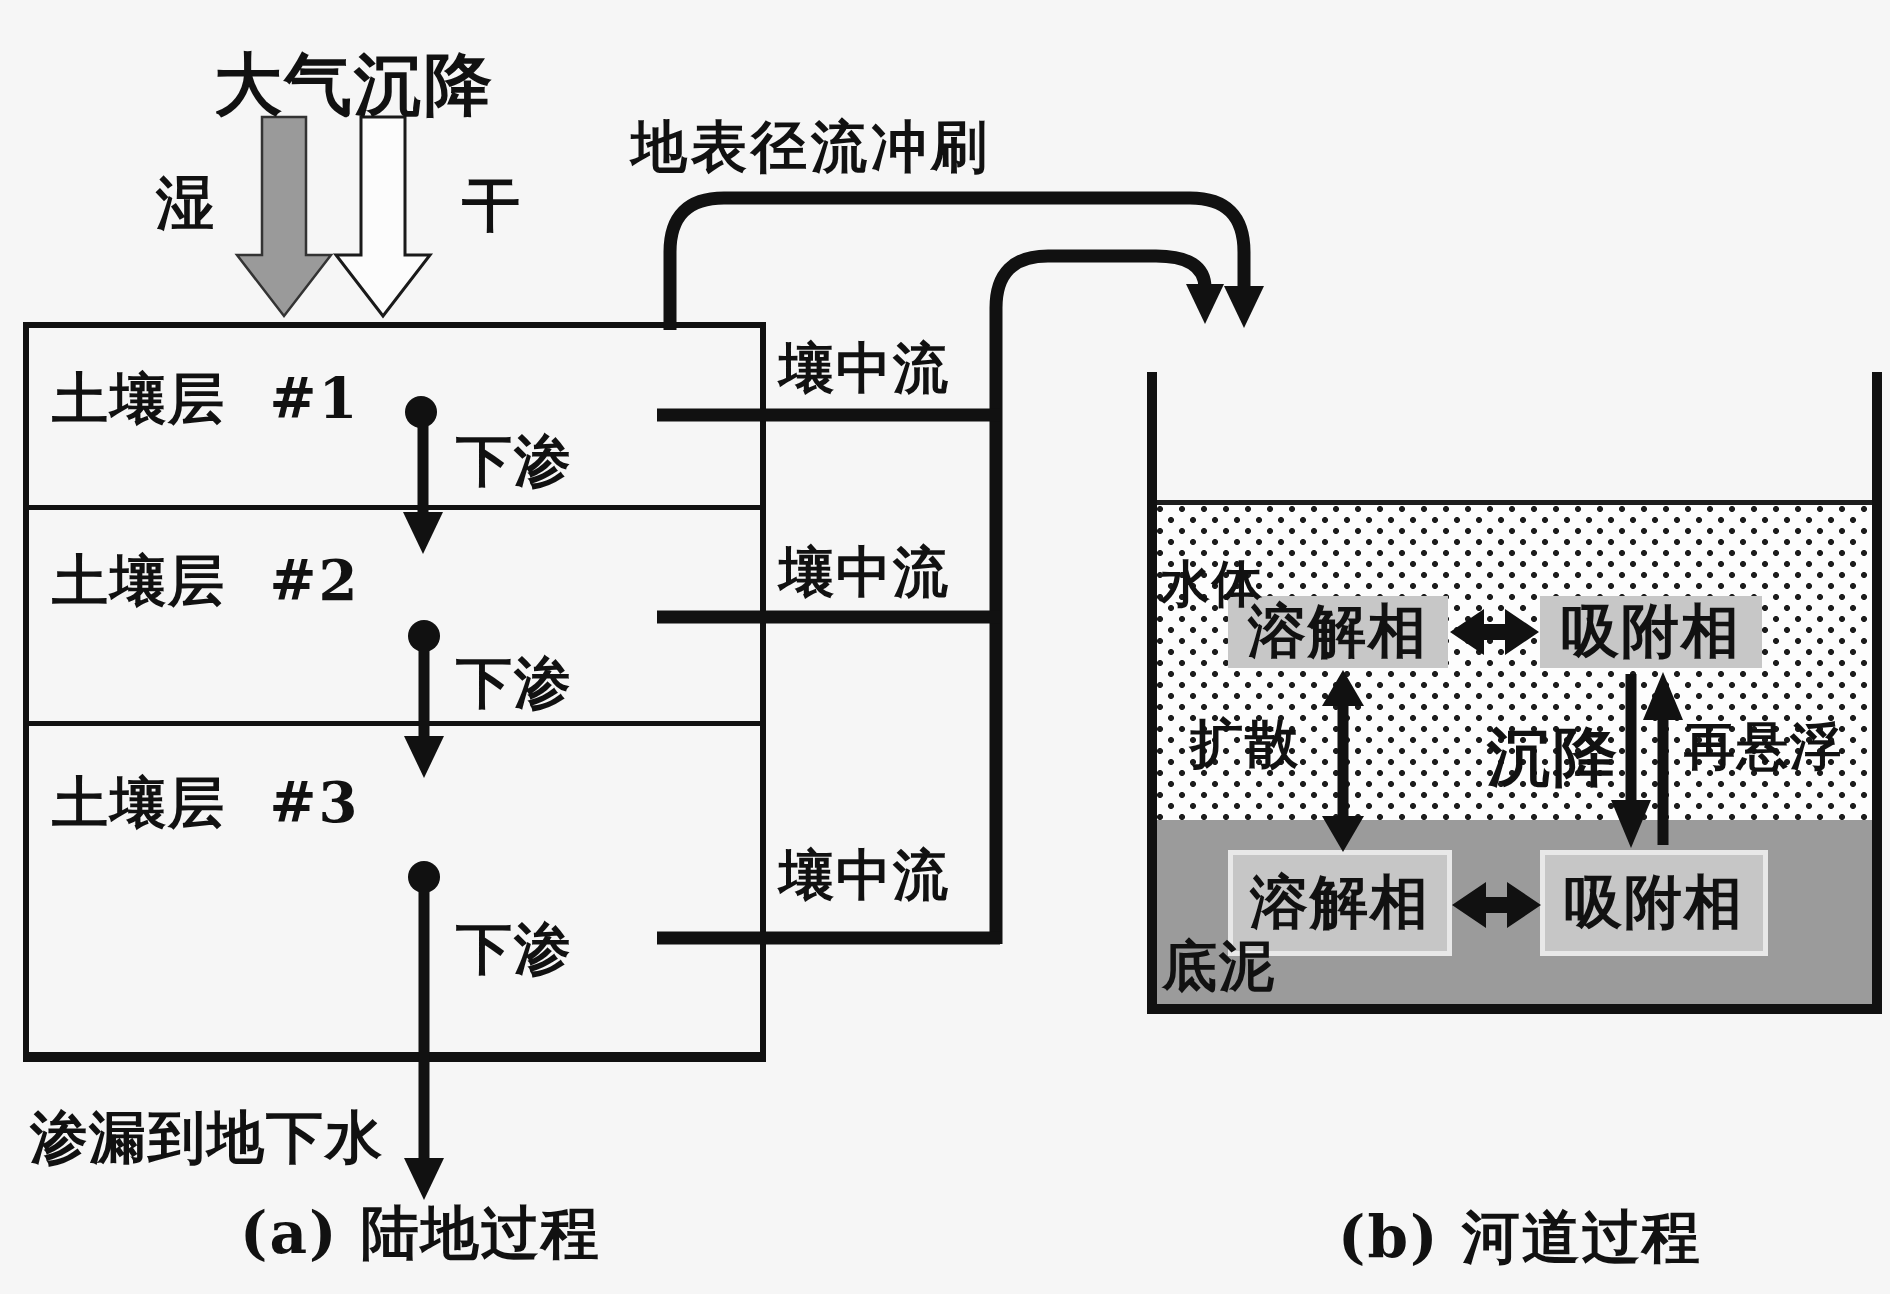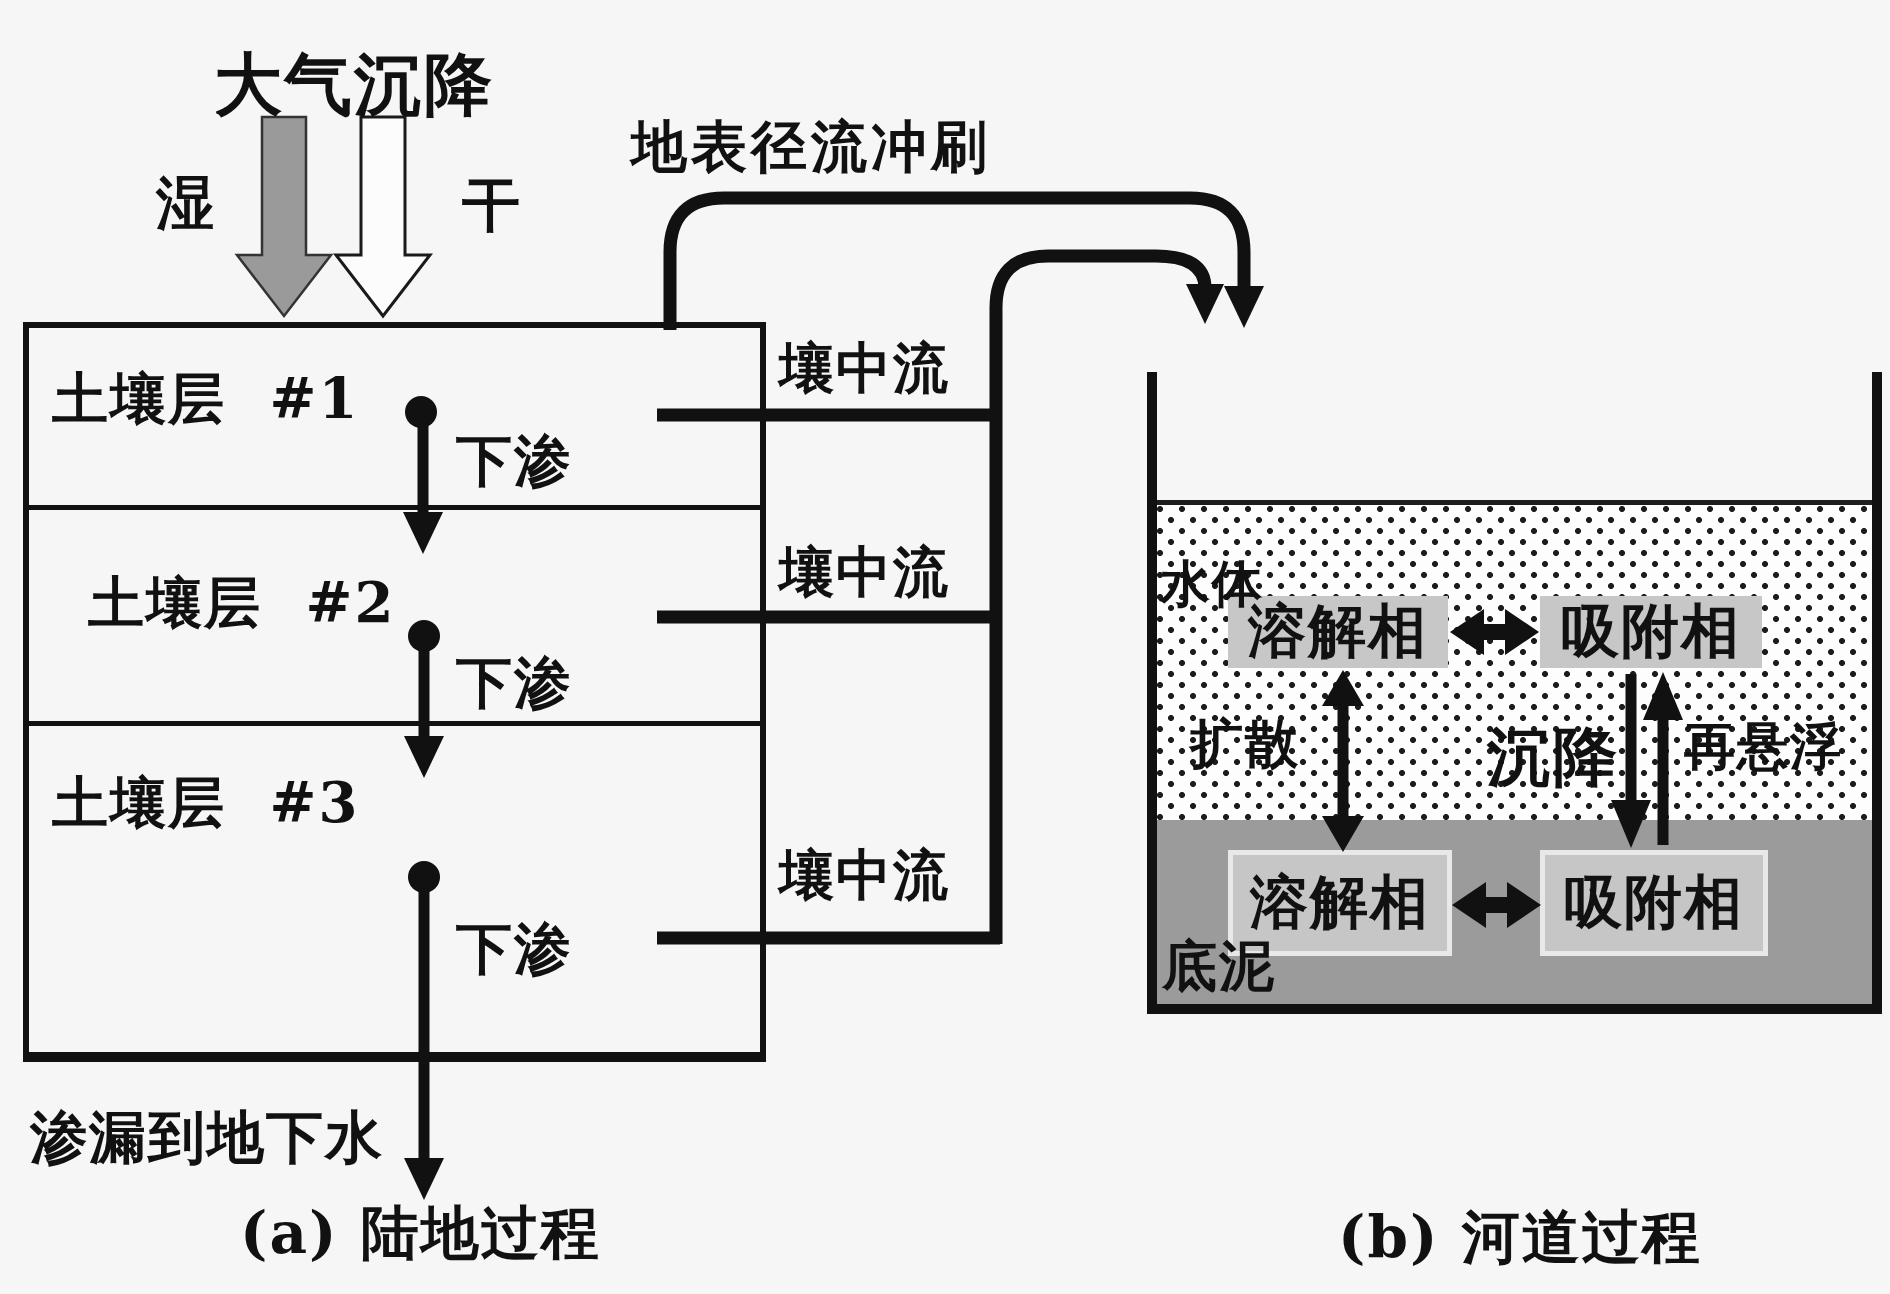--- a/index.html
+++ b/index.html
@@ -105,21 +105,21 @@
     <line x1="1663" y1="845" x2="1663" y2="716" stroke="#111" stroke-width="11"></line>
     <polygon points="1663,672 1643,720 1683,720" fill="#111"></polygon>
   </svg>
 
   <div class="lbl" style="left:214px;top:4px;font-size:68px;margin-top:43px;">大气沉降</div>
   <div class="lbl" style="left:156px;top:172px;font-size:58px;">湿</div>
   <div class="lbl" style="left:462px;top:174px;font-size:58px;">干</div>
   <div class="lbl" style="left:631px;top:116px;font-size:56px;letter-spacing:4px;text-align:center;">地表径流冲刷</div>
 
   <div class="lbl" style="left:52px;top:368px;font-size:56px;word-spacing:22px;">土壤层 #1</div>
-  <div class="lbl" style="left:52px;top:572px;font-size:56px;word-spacing:22px;margin-left:36px;">土壤层 #2</div>
+  <div class="lbl" style="left:52px;top:550px;font-size:56px;word-spacing:22px;">土壤层 #2</div>
   <div class="lbl" style="left:52px;top:772px;font-size:56px;word-spacing:22px;">土壤层 #3</div>
 
   <div class="lbl" style="left:456px;top:430px;font-size:56px;">下渗</div>
   <div class="lbl" style="left:456px;top:652px;font-size:56px;">下渗</div>
   <div class="lbl" style="left:456px;top:918px;font-size:56px;">下渗</div>
 
   <div class="lbl" style="left:779px;top:338px;font-size:55px;">壤中流</div>
   <div class="lbl" style="left:779px;top:542px;font-size:55px;">壤中流</div>
   <div class="lbl" style="left:779px;top:845px;font-size:55px;">壤中流</div>
 

